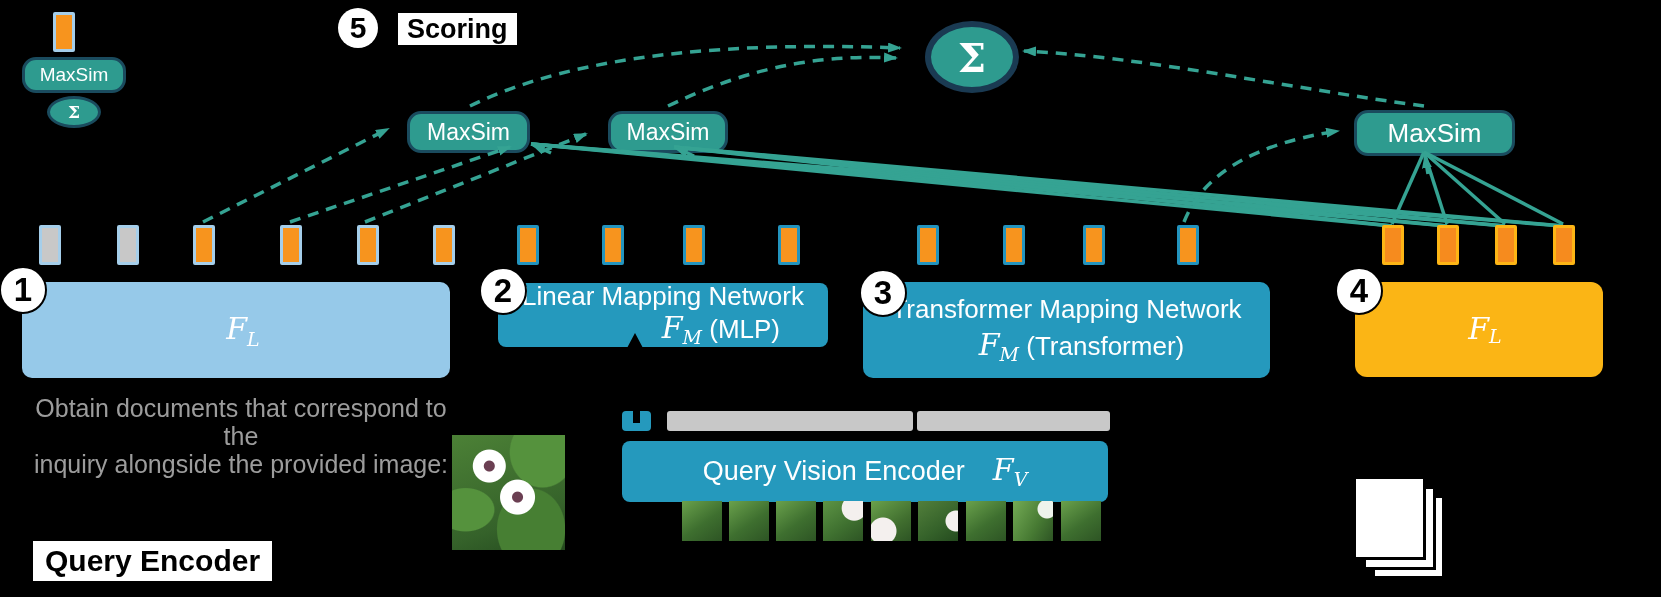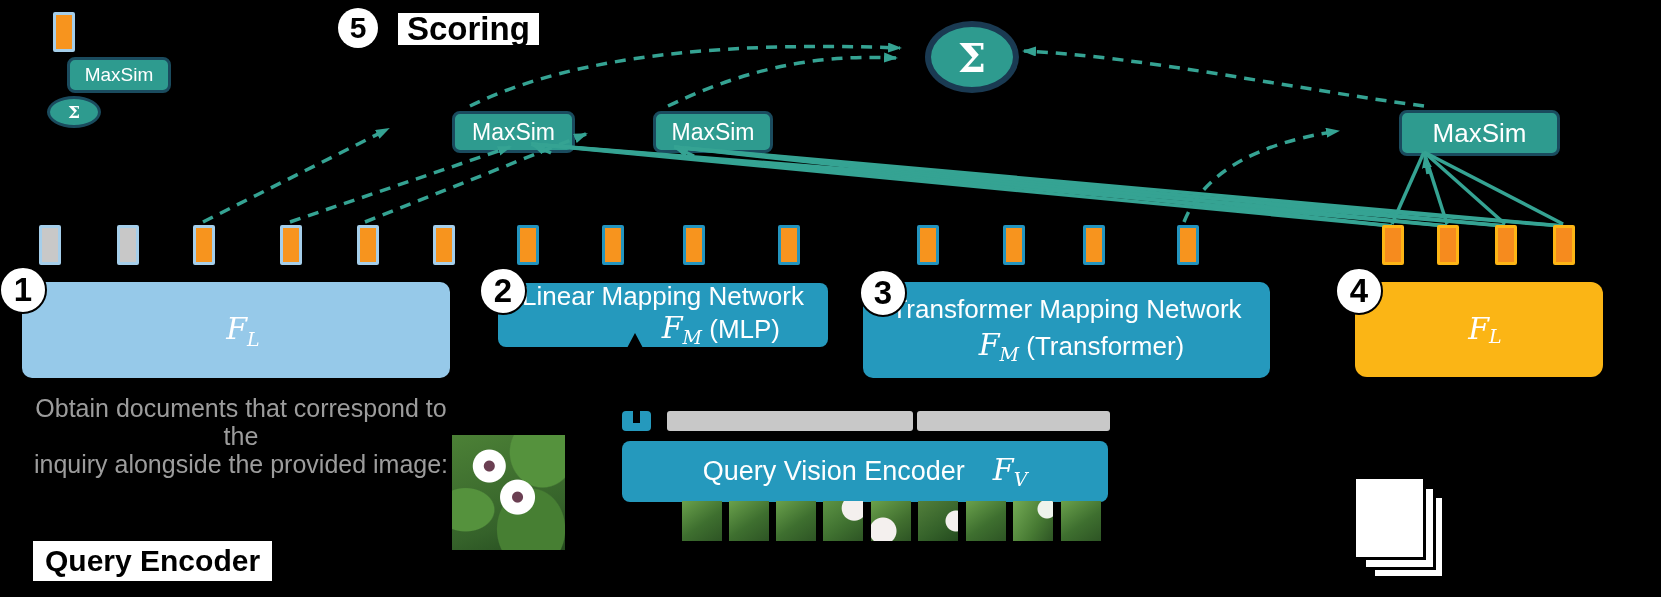--- a/index.html
+++ b/index.html
@@ -28,22 +28,22 @@
   .box4 .dtitle{font-weight:bold;font-size:28px;line-height:1.15;text-align:center;}
   .visionbox{left:622px;top:441px;width:486px;height:61px;background:#2599BD;border-radius:8px;
              font-size:27px;}
   .formula{font-family:"DejaVu Serif",serif;font-style:italic;white-space:nowrap;}
   .formula .fbase{font-size:30px;}
   .formula sub{font-size:19px;}
   .box2 .l2{align-self:flex-end;margin-right:48px;}
   .box3 .l2{margin-left:30px;}
 
   
-  .maxsim{position:absolute;background:#2E9B8F;border:3px solid #1A4B5E;border-radius:8px;
-          color:#fff;display:flex;align-items:center;justify-content:center;z-index:2;margin-left:45px;}
+  .maxsim{position:absolute;background:#2E9B8F;border:3px solid #1A4B5E;border-radius:14px;
+          color:#fff;display:flex;align-items:center;justify-content:center;z-index:2;}
   .m1{left:407px;top:111px;width:117px;height:36px;font-size:23px;}
   .m2{left:608px;top:111px;width:114px;height:36px;font-size:23px;}
   .m3{left:1354px;top:110px;width:155px;height:40px;font-size:26px;}
   .mlegend{left:22px;top:57px;width:98px;height:30px;font-size:19px;border-width:3px;}
 
   .sigma-big{left:925px;top:21px;width:82px;height:60px;background:#2E9B8F;
              border:6px solid #1A3A52;border-radius:50%;color:#fff;display:flex;align-items:center;
              justify-content:center;font-family:"DejaVu Serif",serif;font-weight:bold;font-size:40px;
              z-index:4;position:absolute;}
   .sigma-small{left:47px;top:96px;width:48px;height:26px;background:#2E9B8F;border:3px solid #1A4B5E;
@@ -52,21 +52,21 @@
 
   
   .stepc{position:absolute;width:44px;height:44px;border-radius:50%;background:#fff;color:#000;
          border:2px solid #000;display:flex;align-items:center;justify-content:center;
          font-size:33px;font-weight:bold;z-index:6;}
   .c5{width:40px;height:40px;font-size:30px;border:none;}
 
   
   .whitelabel{position:absolute;background:#fff;color:#000;font-weight:bold;z-index:6;
               display:flex;align-items:center;justify-content:center;}
-  .scoring{left:398px;top:13px;padding:1px 9px;font-size:33px;height:30px;}
+  .scoring{left:398px;top:13px;padding:1px 9px;font-size:27px;height:30px;}
   .qenc{left:33px;top:541px;padding:2px 12px;font-size:30px;height:36px;}
   .prompt{position:absolute;left:26px;top:394px;width:430px;text-align:center;color:#9C9C9C;
           font-size:25px;line-height:1.12;z-index:2;}
 
   
   .cls{position:absolute;left:622px;top:411px;width:29px;height:20px;background:#2599BD;
        border-radius:4px;z-index:2;}
   .cls .slot{position:absolute;left:11px;top:0;width:7px;height:12px;background:#000;}
   .graybar{position:absolute;top:411px;height:20px;background:#C8C8C8;border-radius:3px;z-index:2;}
   .gb1{left:667px;width:246px;}

